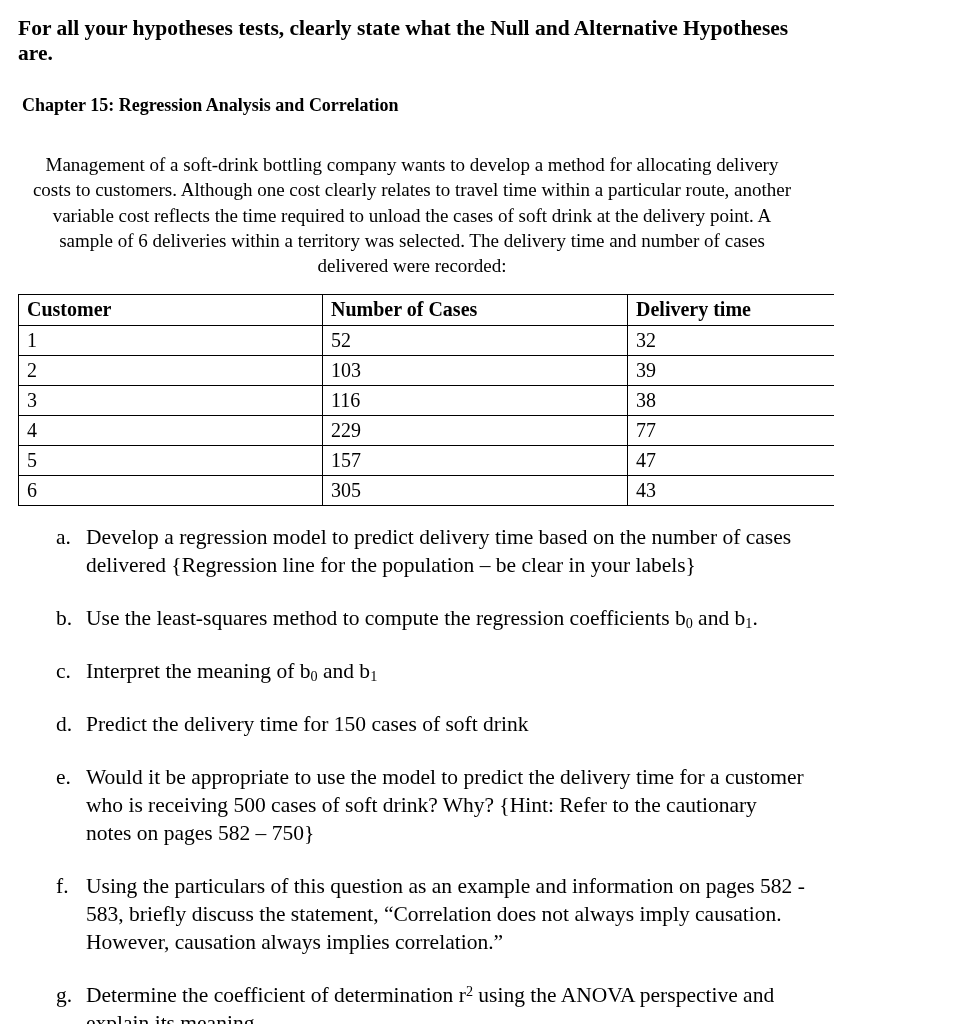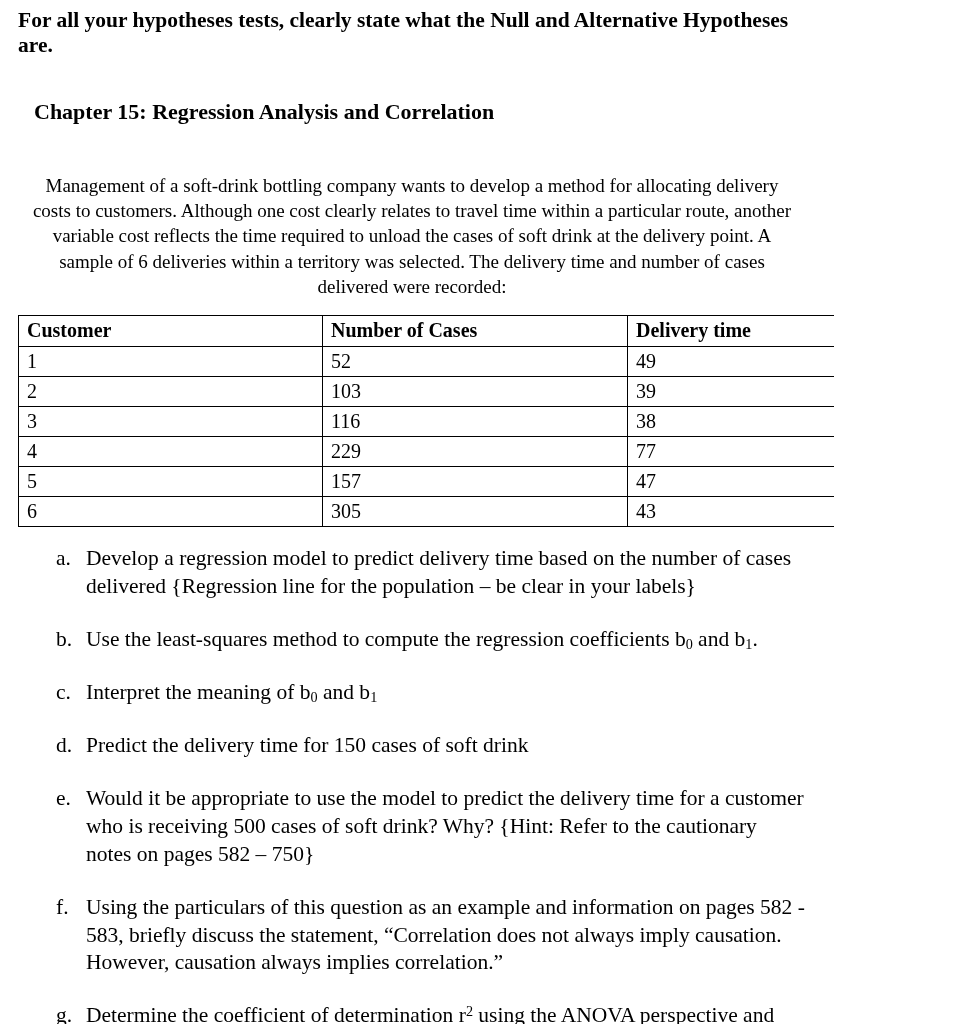--- a/index.html
+++ b/index.html
@@ -12,38 +12,38 @@
     height: 1024px;
     font-family: "Liberation Serif", "DejaVu Serif", serif;
     color: #000000;
     -webkit-font-smoothing: antialiased;
   }
   .page {
     position: relative;
     width: 834px;
     height: 1024px;
     box-sizing: border-box;
-    padding: 8px 28px 0 18px;
+    padding: 16px 28px 0 18px;
     overflow: hidden;
   }
 
   .heading-bold {
     font-size: 21.5px;
     font-weight: bold;
     line-height: 1.15;
     margin: 0;
   }
   .heading-gap-1 { height: 26px; }
   .heading-gap-2 { height: 24px; }
 
   .chapter-heading {
-    font-size: 22px;
+    font-size: 18px;
     font-weight: bold;
     line-height: 1.15;
-    margin: 16px;
+    margin: 4px;
   }
 
   .body-para {
     font-size: 19px;
     line-height: 1.33;
     margin: 8px;
     text-align: center;
     max-width: 920px;
   }
 
@@ -125,21 +125,21 @@
       <tr>
         <th>Customer</th>
         <th>Number of Cases</th>
         <th>Delivery time</th>
       </tr>
     </thead>
     <tbody>
       <tr>
         <td>1</td>
         <td>52</td>
-        <td>49</td>
+        <td>32</td>
       </tr>
       <tr>
         <td>2</td>
         <td>103</td>
         <td>39</td>
       </tr>
       <tr>
         <td>3</td>
         <td>116</td>
         <td>38</td>

